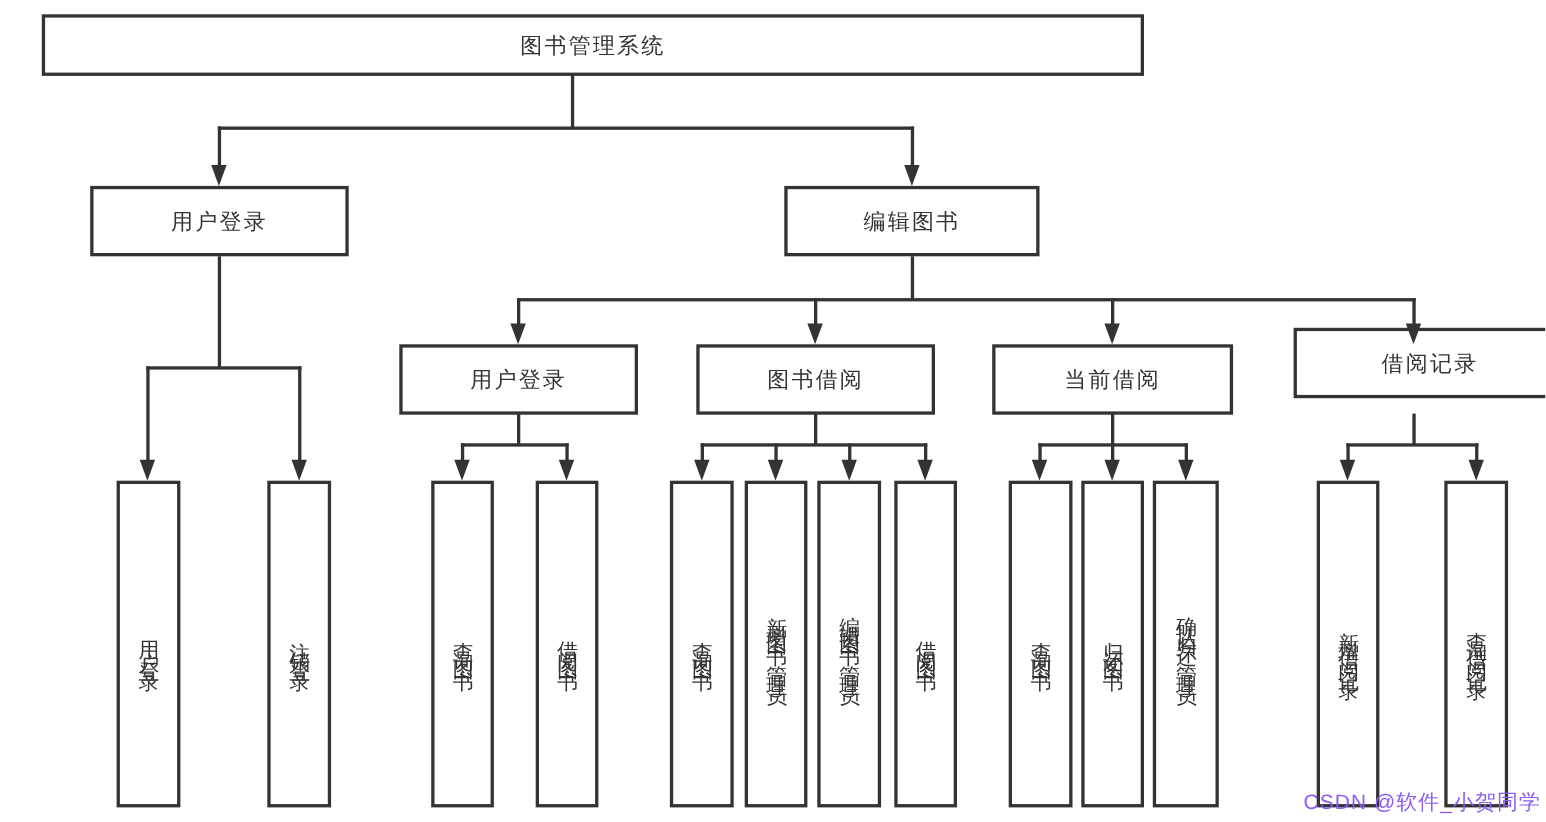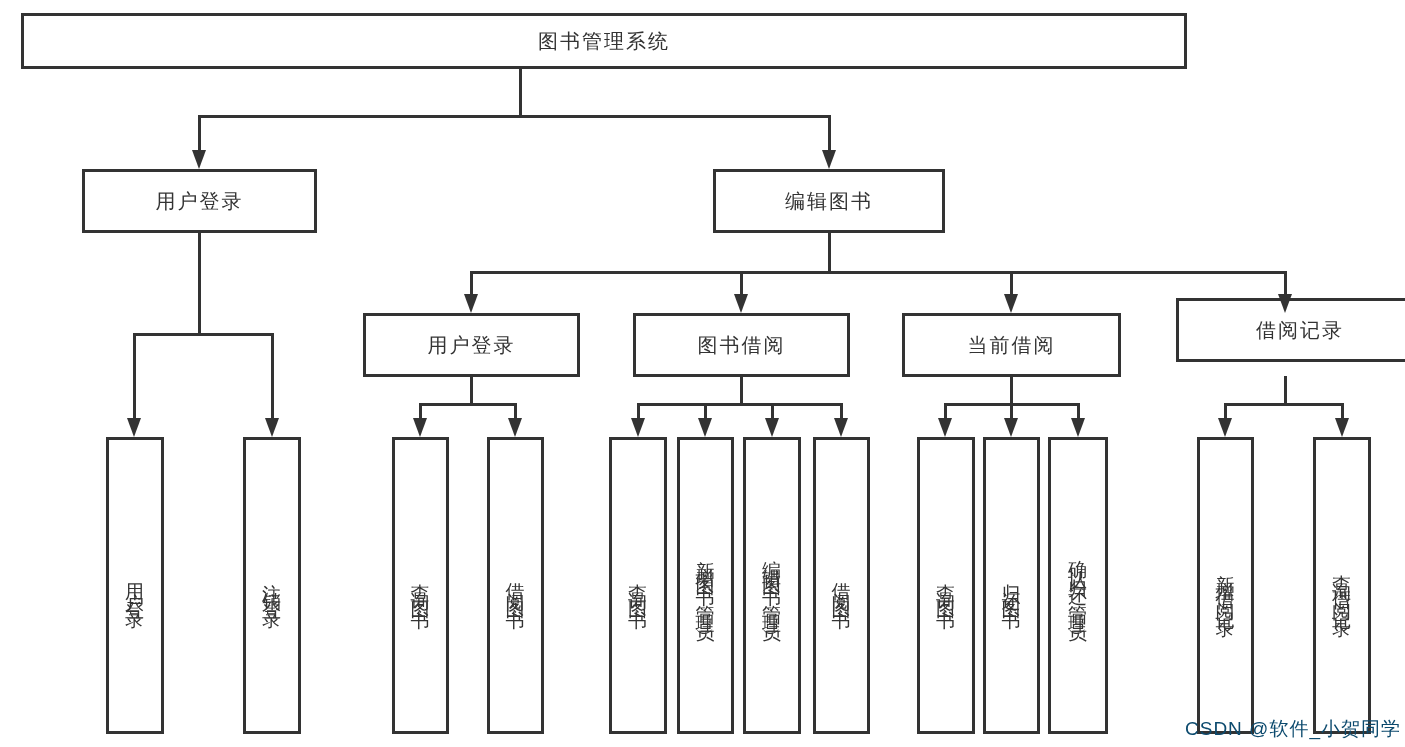--- a/index.html
+++ b/index.html
@@ -22,29 +22,29 @@
   }
   .hline{position:absolute;height:3px;background:#333333;}
   .vline{position:absolute;width:3px;background:#333333;}
   .arrow{
     position:absolute;width:0;height:0;
     border-left:7px solid transparent;border-right:7px solid transparent;
     border-top:19px solid #333333;
   }
   .watermark{
     position:absolute;left:1185px;top:716px;font-size:19px;
-    color:#0c4a6e;letter-spacing:1px;white-space:nowrap;
+    color:#8b5cf6;letter-spacing:1px;white-space:nowrap;
   }
 </style>
 </head>
 <body>
 
 <div class="canvas">
 
-  <div class="box" style="left:21px;top:13px;width:1166px;height:56px">
+  <div class="box" style="left:38px;top:13px;width:1002px;height:56px">
     <span>图书管理系统</span>
   </div>
 
   <div class="box" style="left:82px;top:169px;width:235px;height:64px">
     <span>用户登录</span>
   </div>
 
   <div class="box" style="left:713px;top:169px;width:232px;height:64px">
     <span>编辑图书</span>
   </div>

